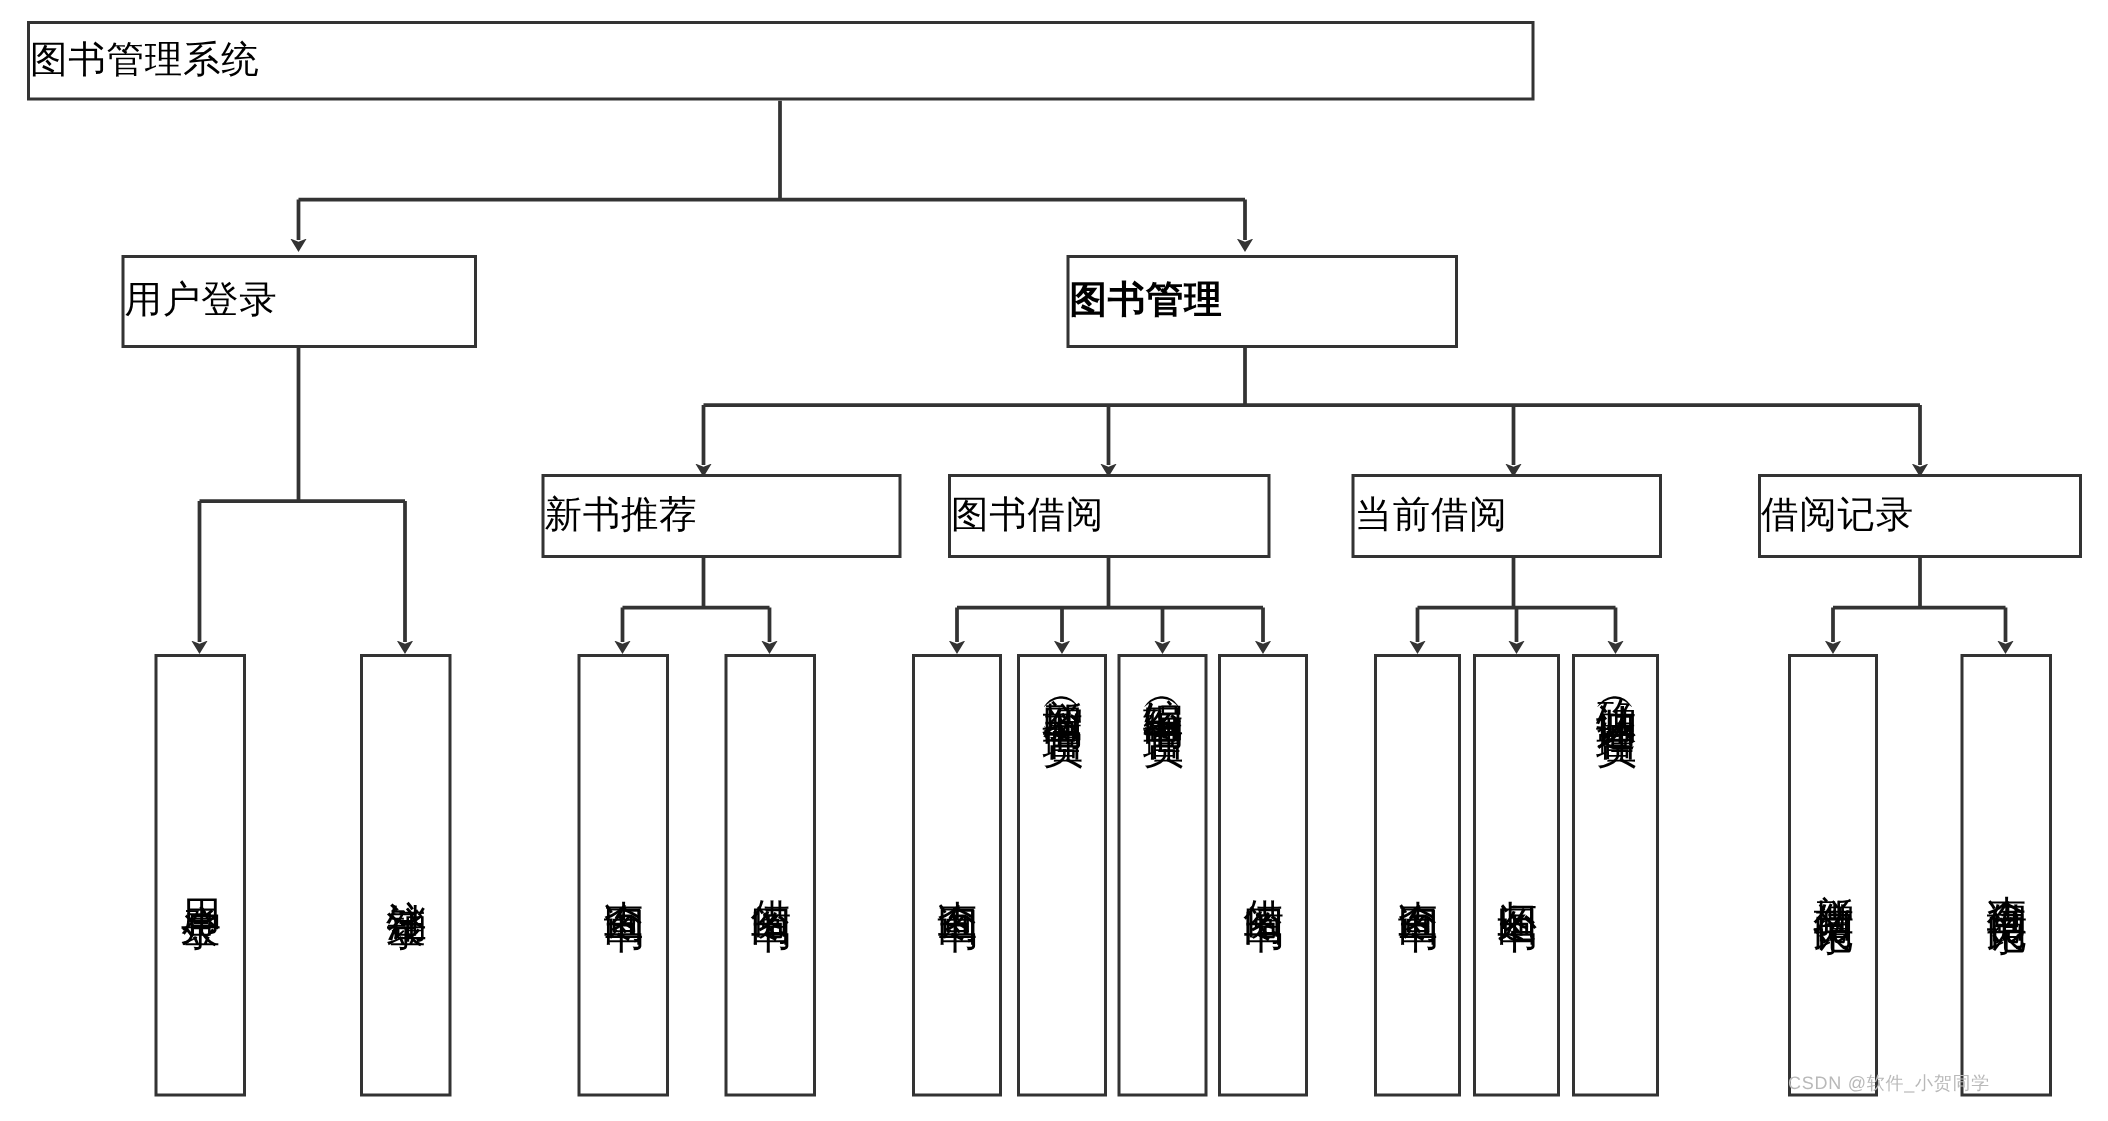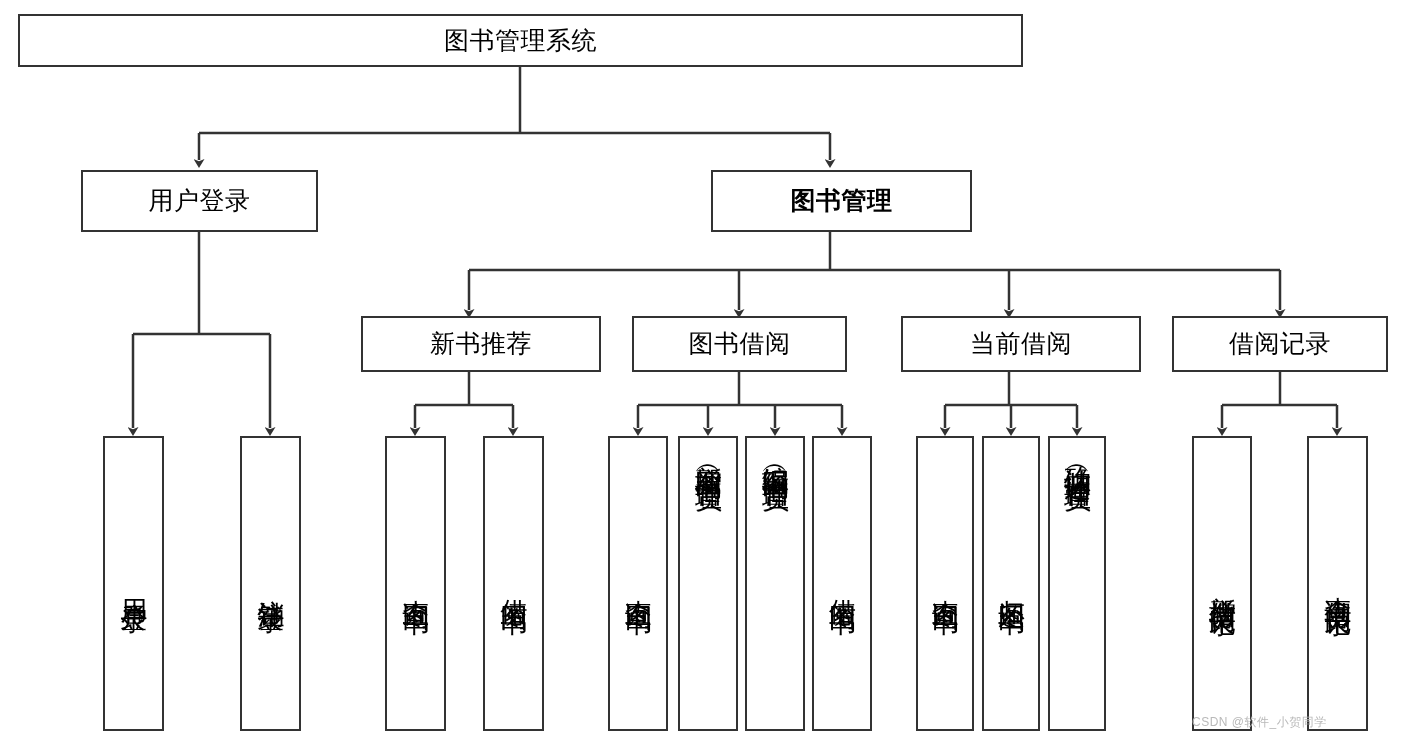--- a/index.html
+++ b/index.html
@@ -25,21 +25,20 @@
     height: 747px;
     pointer-events: none;
   }
   .node {
     position: absolute;
     box-sizing: border-box;
     border: 2.5px solid #333333;
     background: #ffffff;
     display: flex;
     align-items: center;
-    justify-content: center;
     color: #000000;
   }
   .node .label {
     display: block;
     text-align: center;
     line-height: 1.18;
     white-space: nowrap;
   }
   
   .node.horiz .label {
@@ -140,21 +139,21 @@
   </div>
 
   <div class="node horiz" style="left:361px; top:316px; width:240px; height:56px;">
     <span class="label">新书推荐</span>
   </div>
 
   <div class="node horiz" style="left:632px; top:316px; width:215px; height:56px;">
     <span class="label">图书借阅</span>
   </div>
 
-  <div class="node horiz" style="left:901px; top:316px; width:240px; height:56px;">
+  <div class="node horiz" style="left:901px; top:316px; width:207px; height:56px;">
     <span class="label">当前借阅</span>
   </div>
 
   <div class="node horiz" style="left:1172px; top:316px; width:216px; height:56px;">
     <span class="label">借阅记录</span>
   </div>
 
   <div class="node vert centered" style="left:103px; top:436px; width:61px; height:295px;">
     <span class="label">用户登录</span>
   </div>

